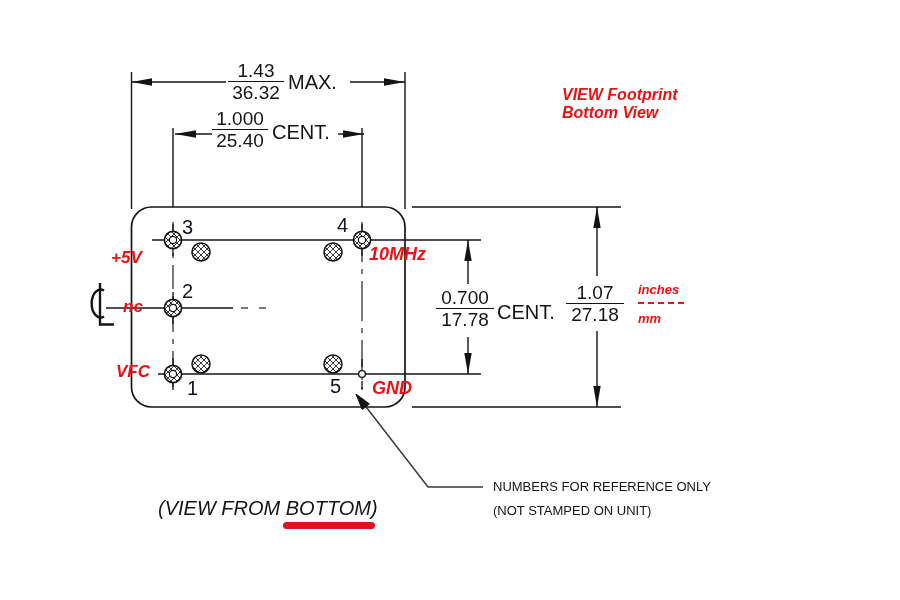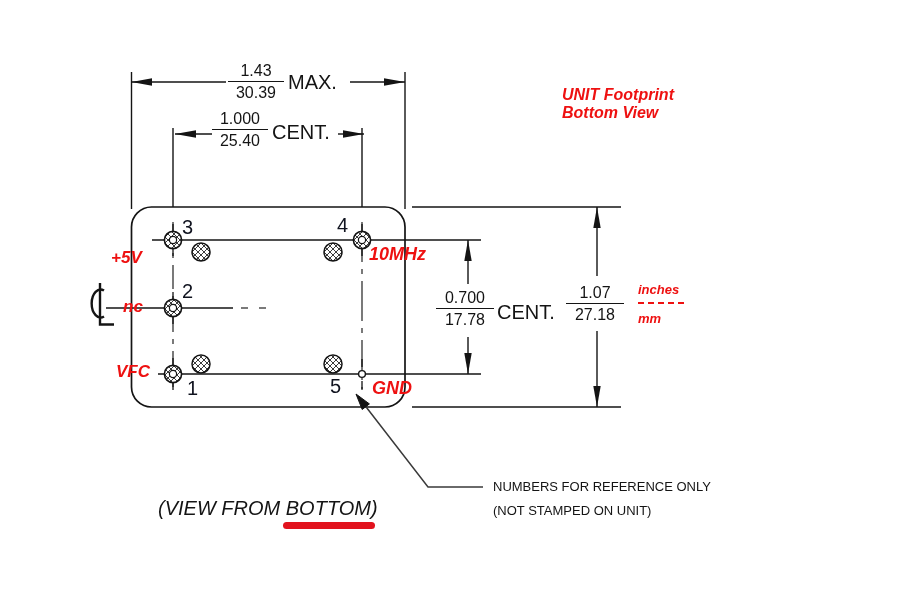--- a/index.html
+++ b/index.html
@@ -1,20 +1,20 @@
 <!DOCTYPE html>
 <html><head>
 <meta charset="utf-8">
 <style>
   html,body{margin:0;padding:0;background:#ffffff;}
   #canvas{position:relative;width:900px;height:600px;background:#fff;overflow:hidden;
           font-family:"Liberation Sans", sans-serif;color:#141414;}
   #linework{position:absolute;left:0;top:0;}
   .txt{position:absolute;white-space:nowrap;}
-  .dim{font-size:16px;color:#141414;}
+  .dim{font-size:19px;color:#141414;}
   .qual{font-size:20px;color:#141414;}
   .frac{text-align:center;}
   .frac .num{border-bottom:1.6px solid #141414;line-height:21px;padding:0 2px;}
   .frac .den{line-height:22px;}
   .pin-num{font-size:20px;color:#10131f;}
   .red{color:#ee1111;font-weight:bold;font-style:italic;}
   .sig{font-size:17px;}
   .sig-big{font-size:18px;}
   .title-red{font-size:16px;line-height:18px;}
   .legend{font-size:13px;line-height:14px;}
@@ -124,21 +124,21 @@
     <g>
       <polyline points="483,487 428,487 358,396.5" fill="none" stroke="#3a3a3a" stroke-width="1.5"></polyline>
       <polygon points="356,394 369.4,403.9 362.2,409.5" fill="#141414" stroke="#141414"></polygon>
     </g>
 
     <rect x="283" y="522" width="92" height="7" rx="3.5" fill="#e2131e"></rect>
   </svg>
 
   <div class="txt frac dim" style="left:228px;top:60px;width:56px;">
     <div class="num">1.43</div>
-    <div class="den">30.39</div>
+    <div class="den">36.32</div>
   </div>
   <div class="txt qual" style="left:288px;top:71px;">MAX.</div>
 
   <div class="txt frac dim" style="left:212px;top:108px;width:56px;">
     <div class="num">1.000</div>
     <div class="den">25.40</div>
   </div>
   <div class="txt qual" style="left:272px;top:121px;">CENT.</div>
 
   <div class="txt frac dim" style="left:436px;top:287px;width:58px;">
@@ -150,21 +150,21 @@
   <div class="txt frac dim" style="left:566px;top:282px;width:58px;">
     <div class="num">1.07</div>
     <div class="den">27.18</div>
   </div>
 
   <div class="txt red legend" style="left:638px;top:283px;">inches</div>
   <div class="legend-dash" style="left:638px;top:302px;"></div>
   <div class="txt red legend" style="left:638px;top:312px;">mm</div>
 
   <div class="txt red title-red" style="left:562px;top:86px;">
-    <div>UNIT Footprint</div>
+    <div>VIEW Footprint</div>
     <div>Bottom View</div>
   </div>
 
   <div class="txt pin-num" style="left:182px;top:216px;">3</div>
   <div class="txt pin-num" style="left:337px;top:214px;">4</div>
   <div class="txt pin-num" style="left:182px;top:280px;">2</div>
   <div class="txt pin-num" style="left:187px;top:377px;">1</div>
   <div class="txt pin-num" style="left:330px;top:375px;">5</div>
 
   <div class="txt red sig" style="left:111px;top:248px;">+5V</div>

